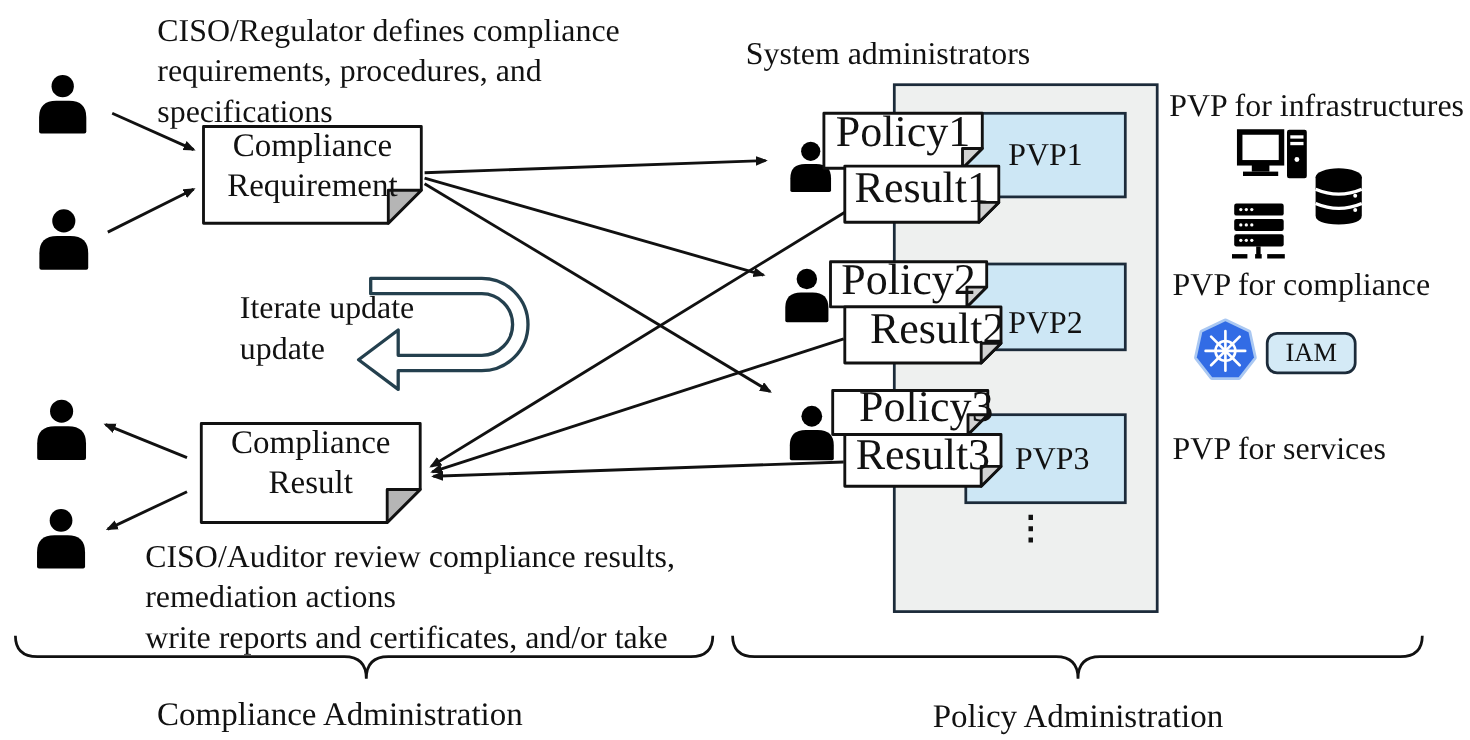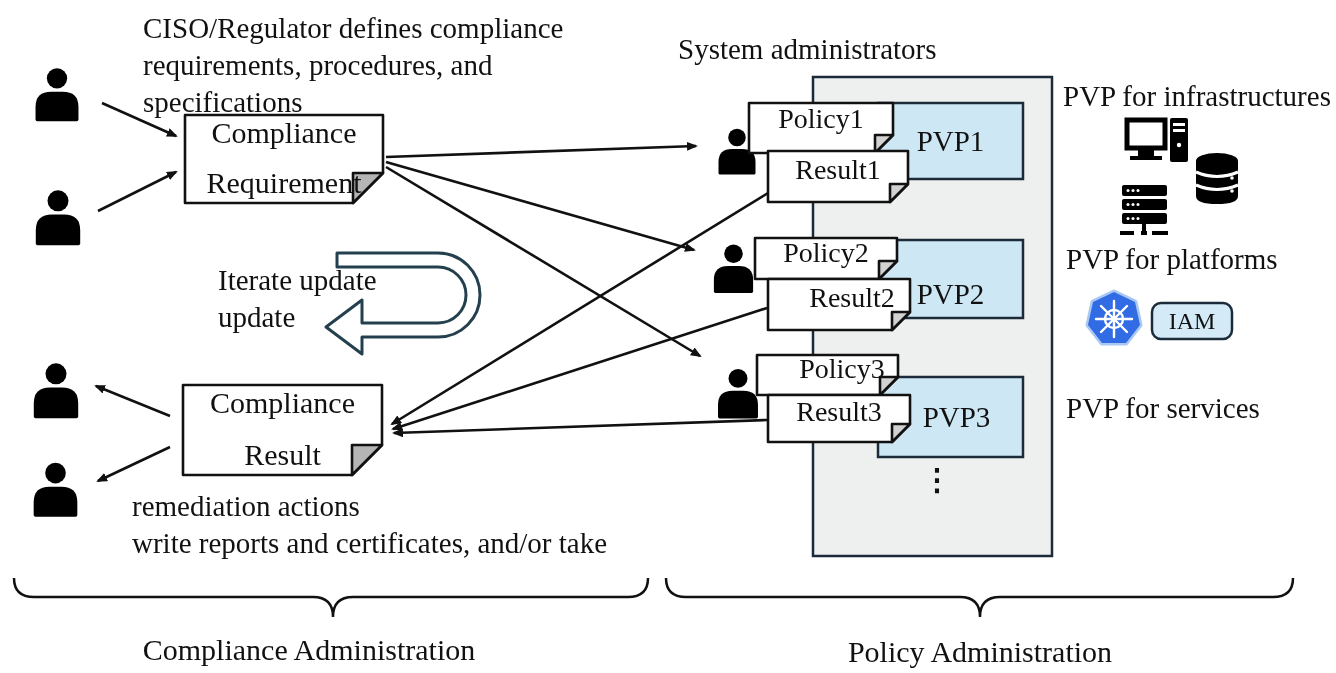--- a/index.html
+++ b/index.html
@@ -3,22 +3,22 @@
 <meta charset="utf-8">
 <style>
   html,body{margin:0;padding:0;background:#ffffff;}
   .canvas{
     position:relative;width:1336px;height:673px;background:#ffffff;overflow:hidden;
     font-family:"Liberation Serif","DejaVu Serif",serif;color:#111;
   }
   .canvas svg.layer{position:absolute;left:0;top:0;}
   .txt{position:absolute;white-space:nowrap;}
   .note{font-size:29px;line-height:37px;}
-  .doc-label{position:absolute;display:flex;flex-direction:column;align-items:center;justify-content:space-between;text-align:center;font-size:30px;line-height:36px;}
-  .tag-label{position:absolute;display:flex;align-items:center;justify-content:center;font-size:28px;}
+  .doc-label{position:absolute;display:flex;flex-direction:column;align-items:center;justify-content:flex-start;text-align:center;font-size:30px;line-height:36px;}
+  .tag-label{position:absolute;display:flex;align-items:center;justify-content:center;font-size:40px;}
   .pvp-label{position:absolute;display:flex;align-items:center;justify-content:center;font-size:29px;}
   .group-label{font-size:29px;}
   .brace-label{position:absolute;text-align:center;font-size:30px;}
   .iam-label{position:absolute;display:flex;align-items:center;justify-content:center;font-size:24px;}
   .dots{position:absolute;font-size:30px;font-weight:bold;letter-spacing:0;}
 </style>
 </head>
 <body>
 
 <div class="canvas">
@@ -178,41 +178,42 @@
     <div>Iterate update</div>
     <div>update</div>
   </div>
 
   <div class="doc-label" style="left:183px;top:385px;width:199px;height:88px;">
     <div>Compliance</div>
     <div>Result</div>
   </div>
 
   <div class="txt note" style="left:132px;top:488px;">
+    <div>CISO/Auditor review compliance results,</div>
     <div>remediation actions</div>
     <div>write reports and certificates, and/or take</div>
   </div>
 
   <div class="txt group-label" style="left:678px;top:33px;">System administrators</div>
 
   <div class="tag-label" style="left:749px;top:101px;width:144px;height:36px;">Policy1</div>
   <div class="tag-label" style="left:768px;top:151px;width:140px;height:38px;">Result1</div>
   <div class="tag-label" style="left:755px;top:237px;width:142px;height:32px;">Policy2</div>
   <div class="tag-label" style="left:768px;top:279px;width:168px;height:38px;">Result2</div>
   <div class="tag-label" style="left:757px;top:353px;width:170px;height:32px;">Policy3</div>
   <div class="tag-label" style="left:768px;top:394px;width:142px;height:36px;">Result3</div>
 
   <div class="pvp-label" style="left:878px;top:103px;width:145px;height:76px;">PVP1</div>
   <div class="pvp-label" style="left:878px;top:255px;width:145px;height:78px;">PVP2</div>
   <div class="pvp-label" style="left:890px;top:377px;width:133px;height:80px;">PVP3</div>
 
   <div class="dots" style="left:922px;top:462px;">⋮</div>
 
   <div class="txt group-label" style="left:1063px;top:80px;">PVP for infrastructures</div>
-  <div class="txt group-label" style="left:1066px;top:243px;">PVP for platforms</div>
+  <div class="txt group-label" style="left:1066px;top:243px;">PVP for compliance</div>
   <div class="txt group-label" style="left:1066px;top:392px;">PVP for services</div>
 
   <div class="iam-label" style="left:1152px;top:303px;width:80px;height:36px;">IAM</div>
 
   <div class="brace-label" style="left:109px;top:633px;width:400px;">Compliance Administration</div>
   <div class="brace-label" style="left:780px;top:635px;width:400px;">Policy Administration</div>
 
 </div>
 
 </body></html>

